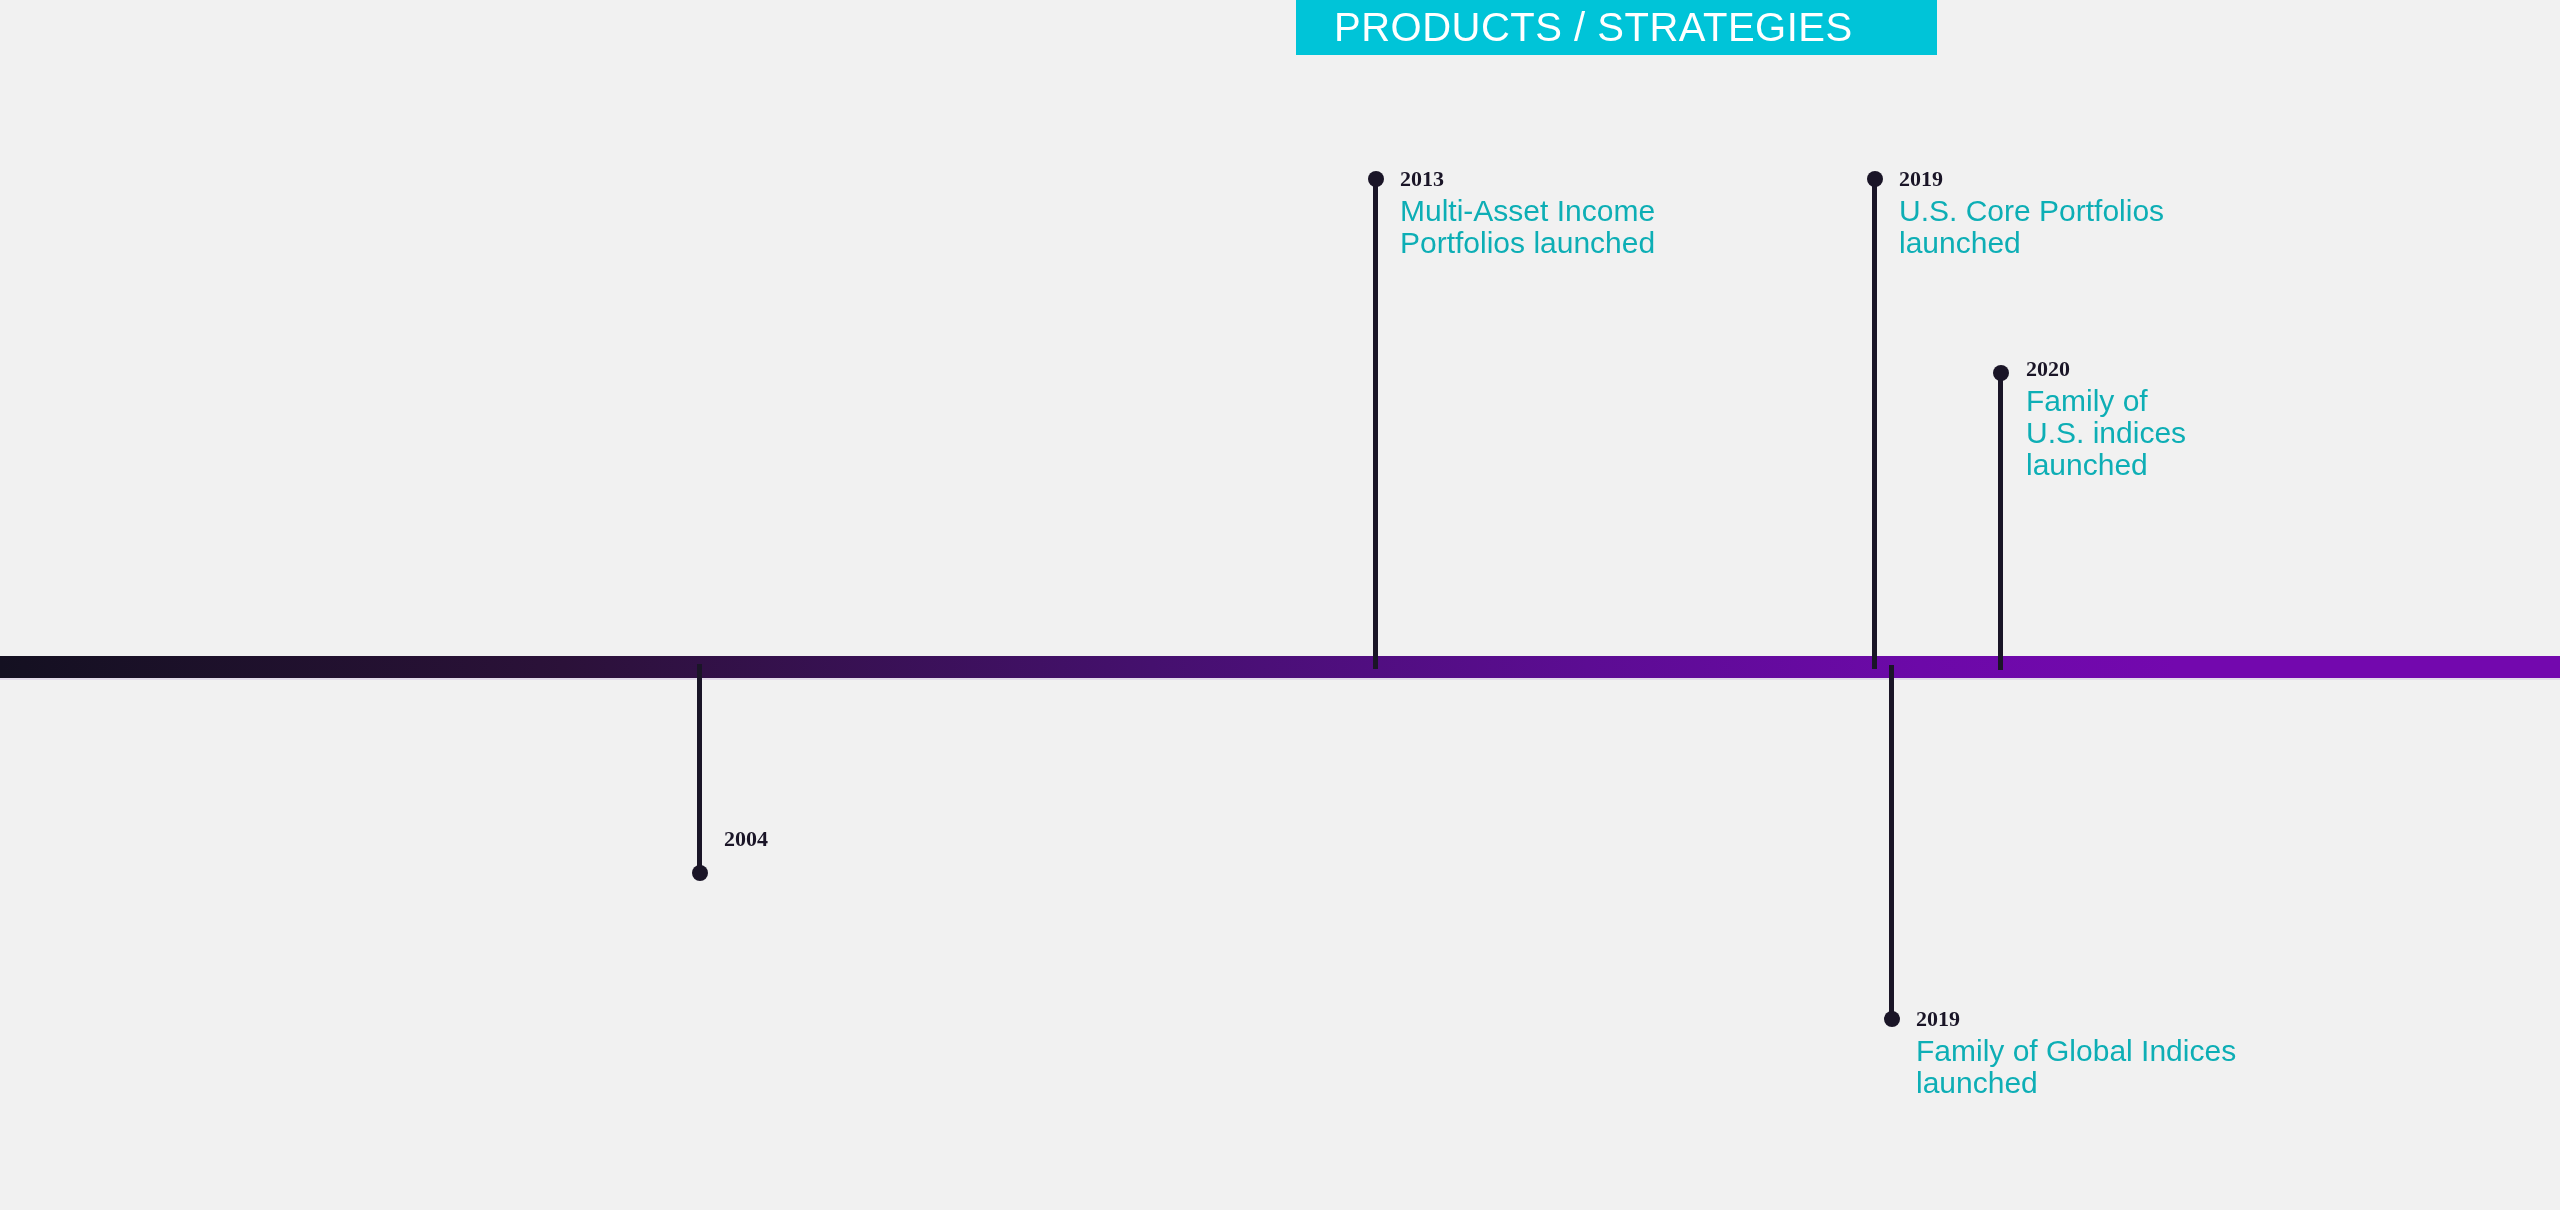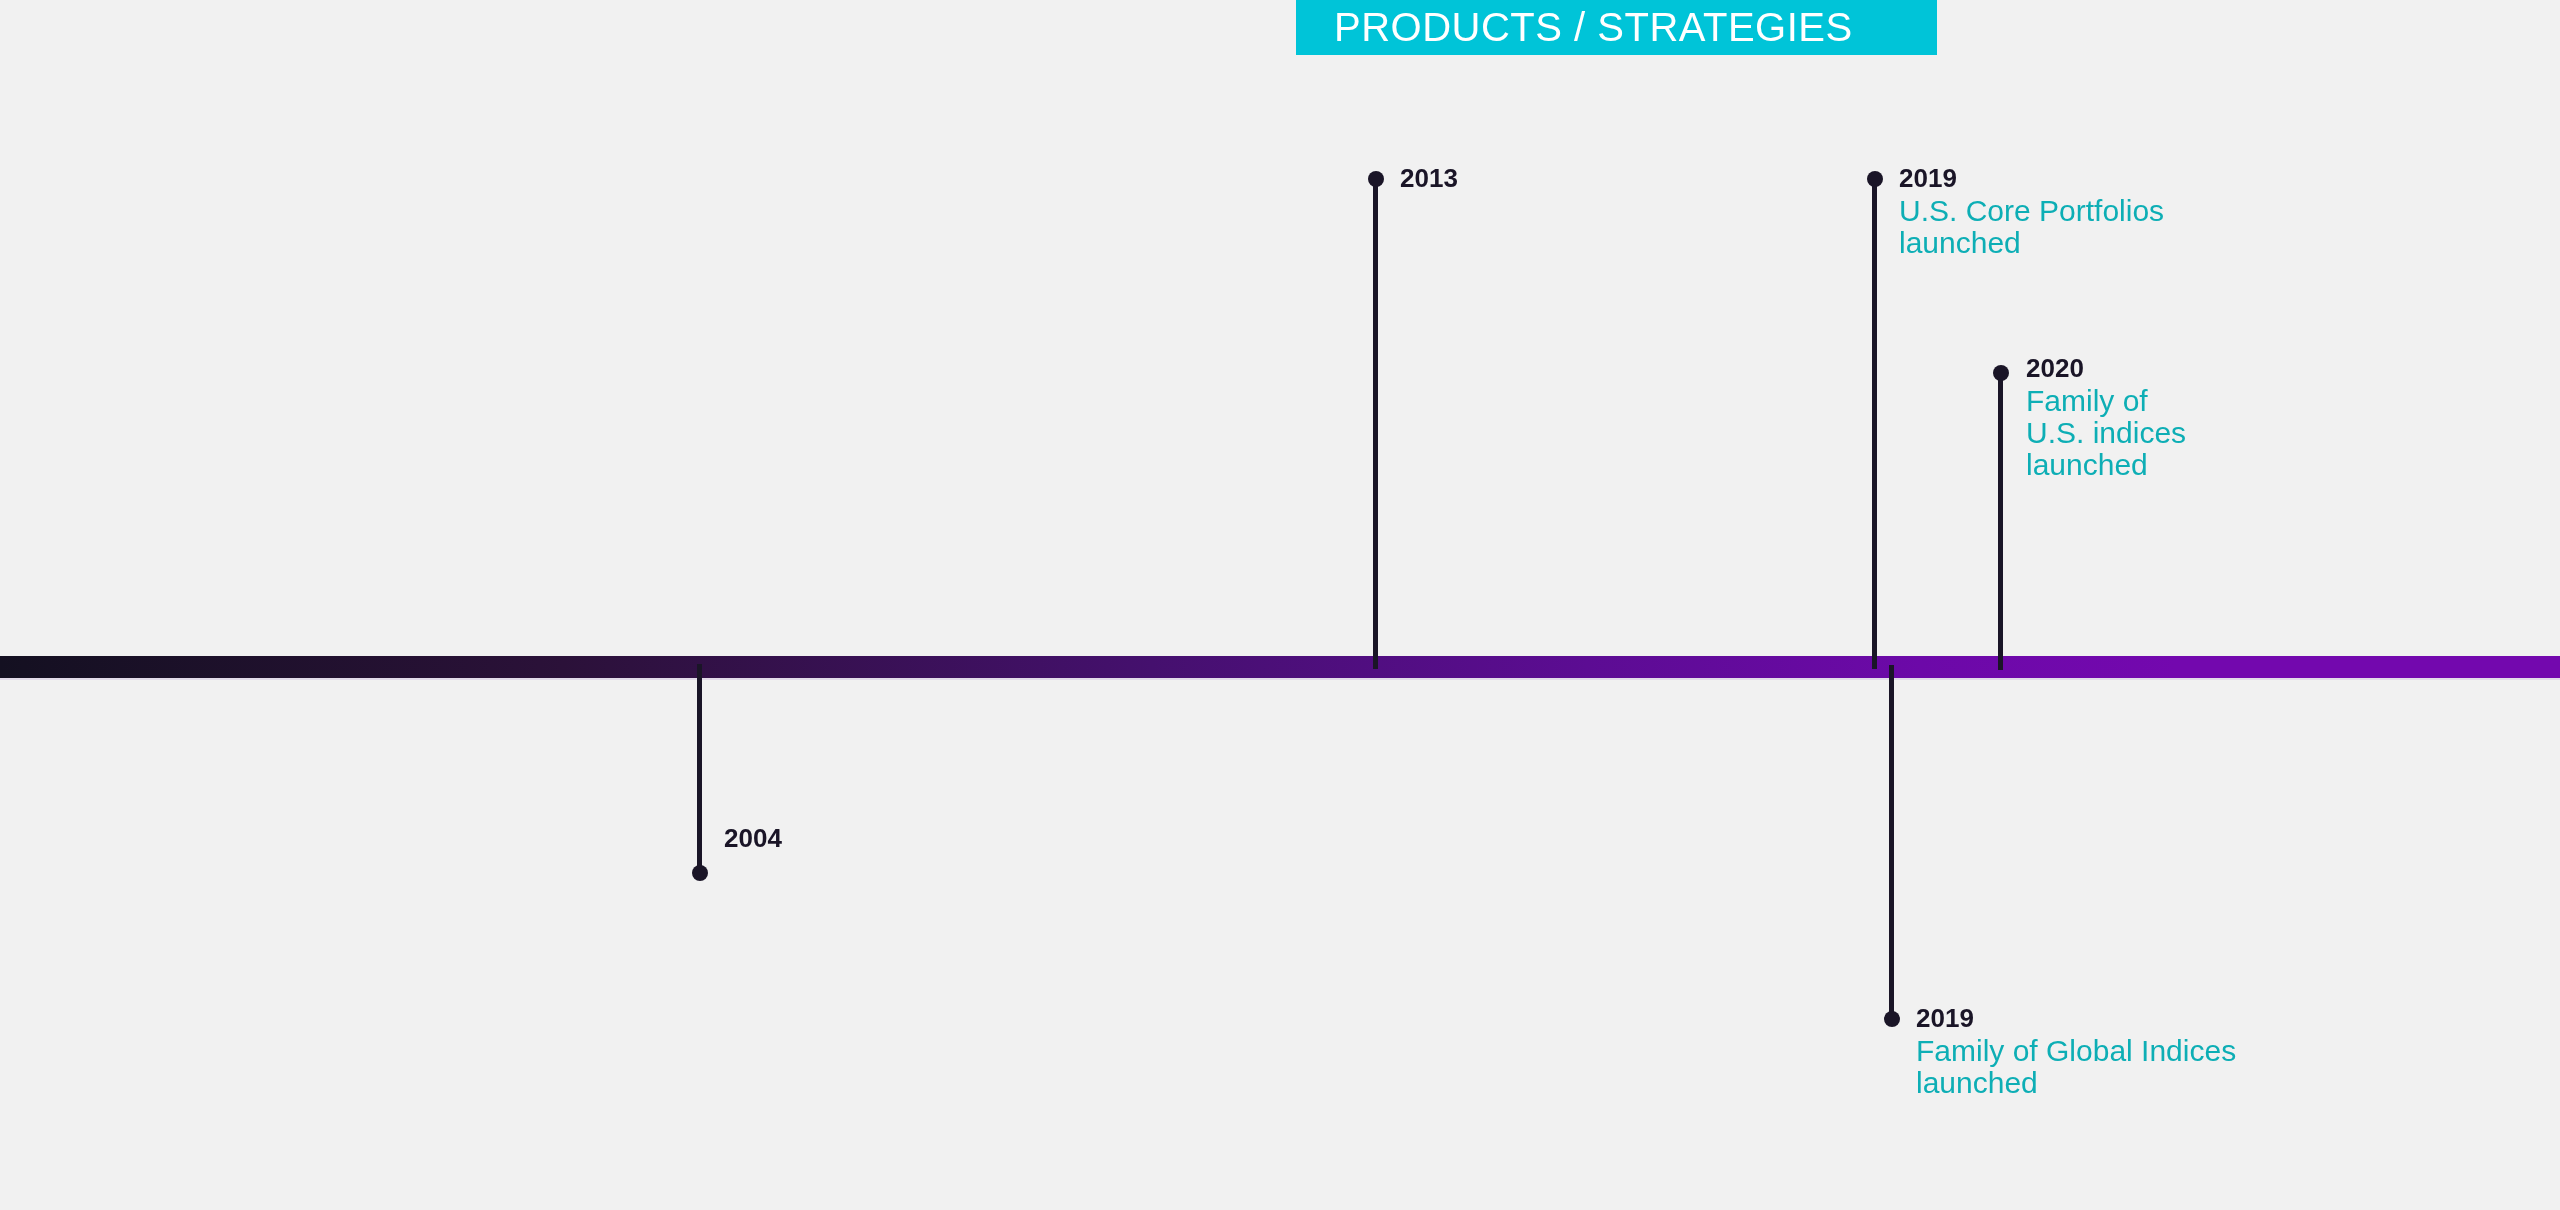--- a/index.html
+++ b/index.html
@@ -64,24 +64,25 @@
     width: 16px;
     height: 16px;
     border-radius: 50%;
     background: var(--dark-ink);
   }
   .content {
     position: absolute;
     text-align: left;
   }
   .year {
-    font-size: 26px;
+    font-size: 22px;
     line-height: 33px;
     font-weight: 600;
     color: var(--dark-ink);
+    font-family: Liberation Serif, serif;
   }
   .desc {
     font-size: 30px;
     line-height: 32px;
     font-weight: 400;
     color: var(--accent-teal);
     white-space: pre-line;
   }
 </style>
 </head>
@@ -93,20 +94,22 @@
     <span>PRODUCTS / STRATEGIES</span>
   </div>
 
   <div class="timeline-bar"></div>
 
   <div>
     <div class="stem" style="left:1373px; top:179px; height:490px;"></div>
     <div class="dot" style="left:1368px; top:171px;"></div>
     <div class="content" style="left:1400px; top:162px;">
       <div class="year">2013</div>
+      <div class="desc">Multi-Asset Income
+Portfolios launched</div>
     </div>
   </div>
 
   <div>
     <div class="stem" style="left:1872px; top:179px; height:490px;"></div>
     <div class="dot" style="left:1867px; top:171px;"></div>
     <div class="content" style="left:1899px; top:162px;">
       <div class="year">2019</div>
       <div class="desc">U.S. Core Portfolios
 launched</div>

